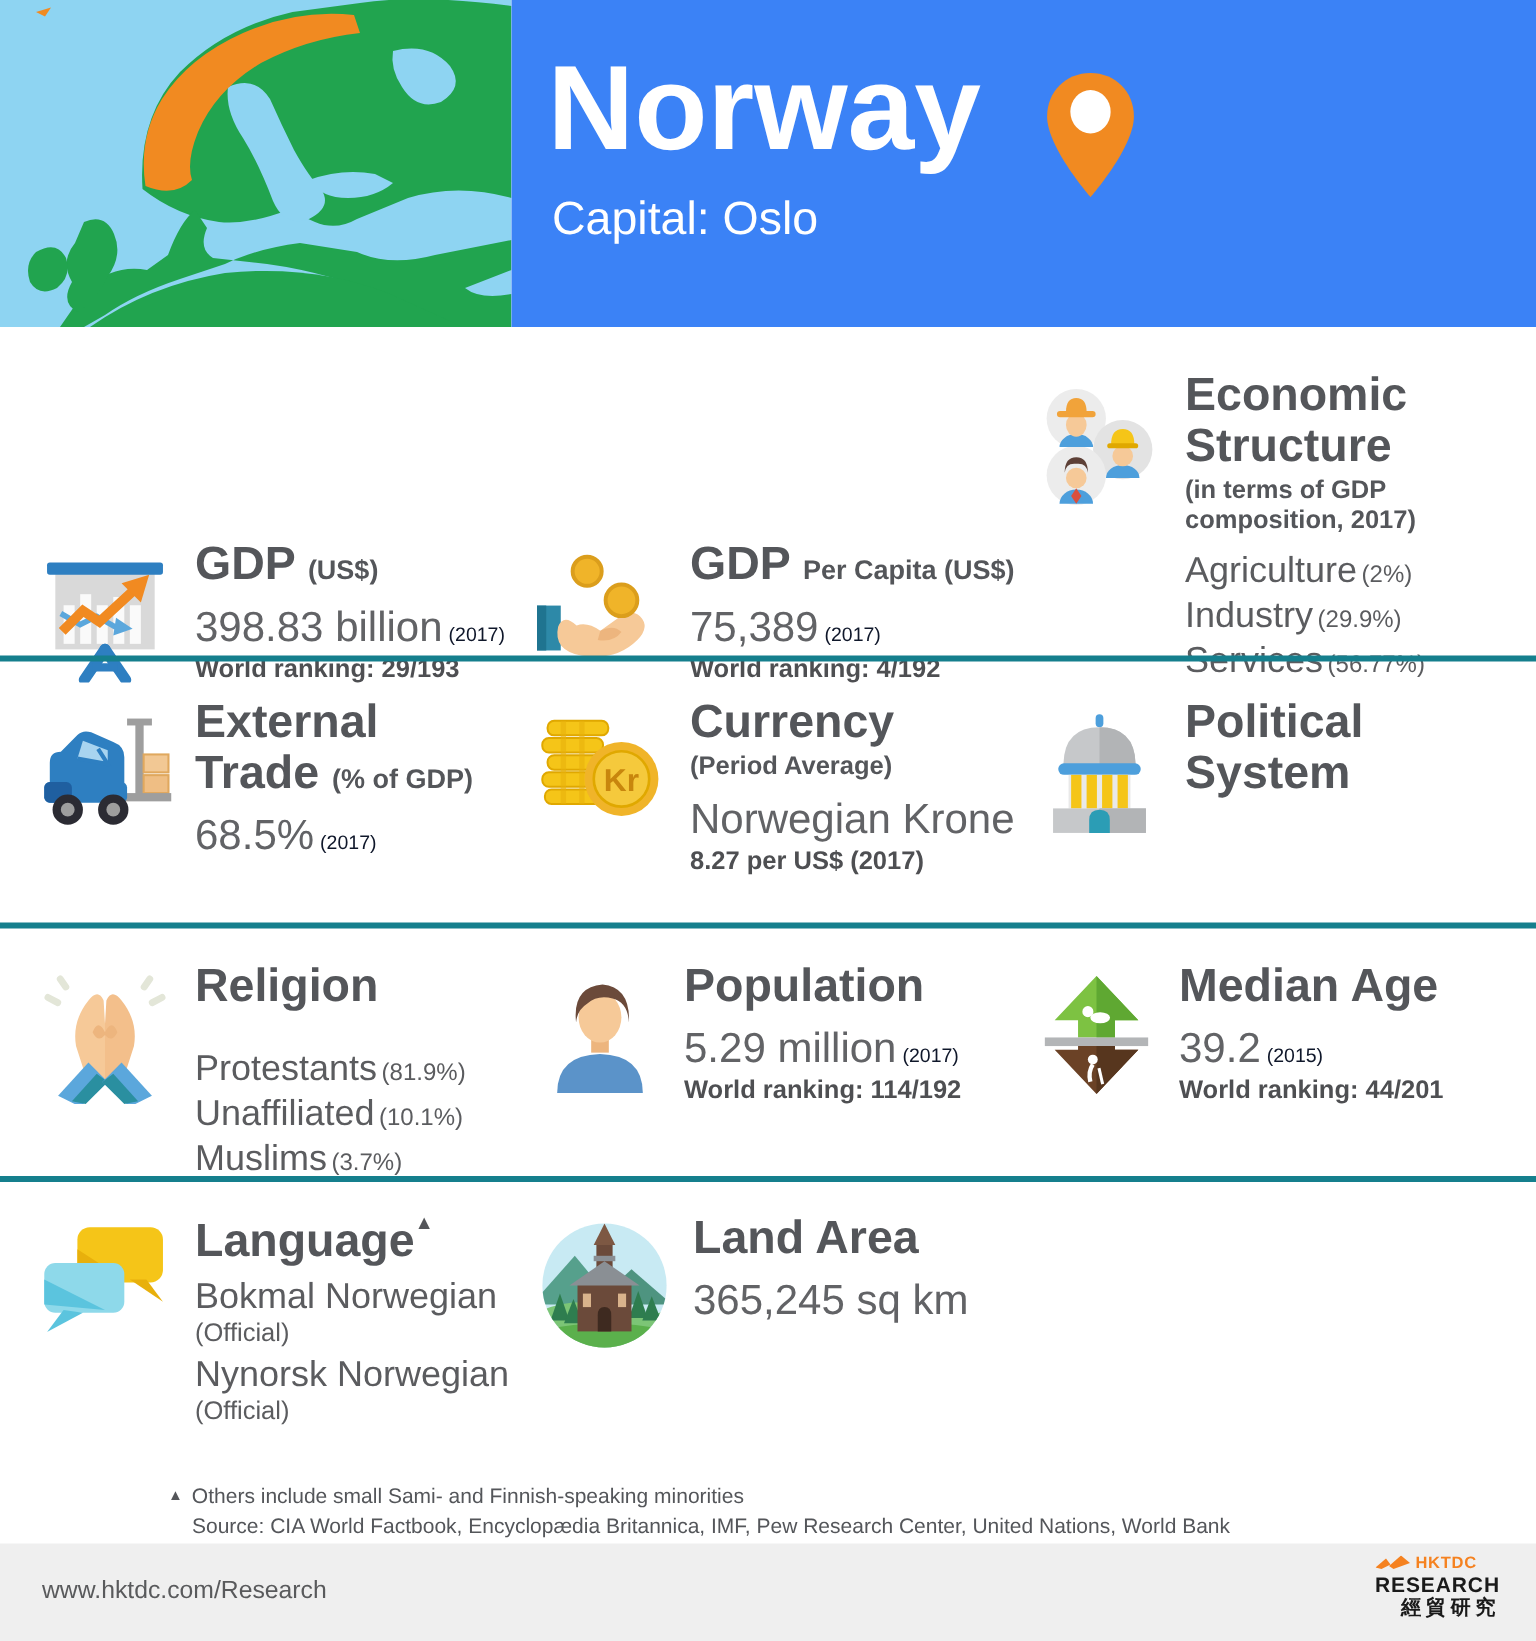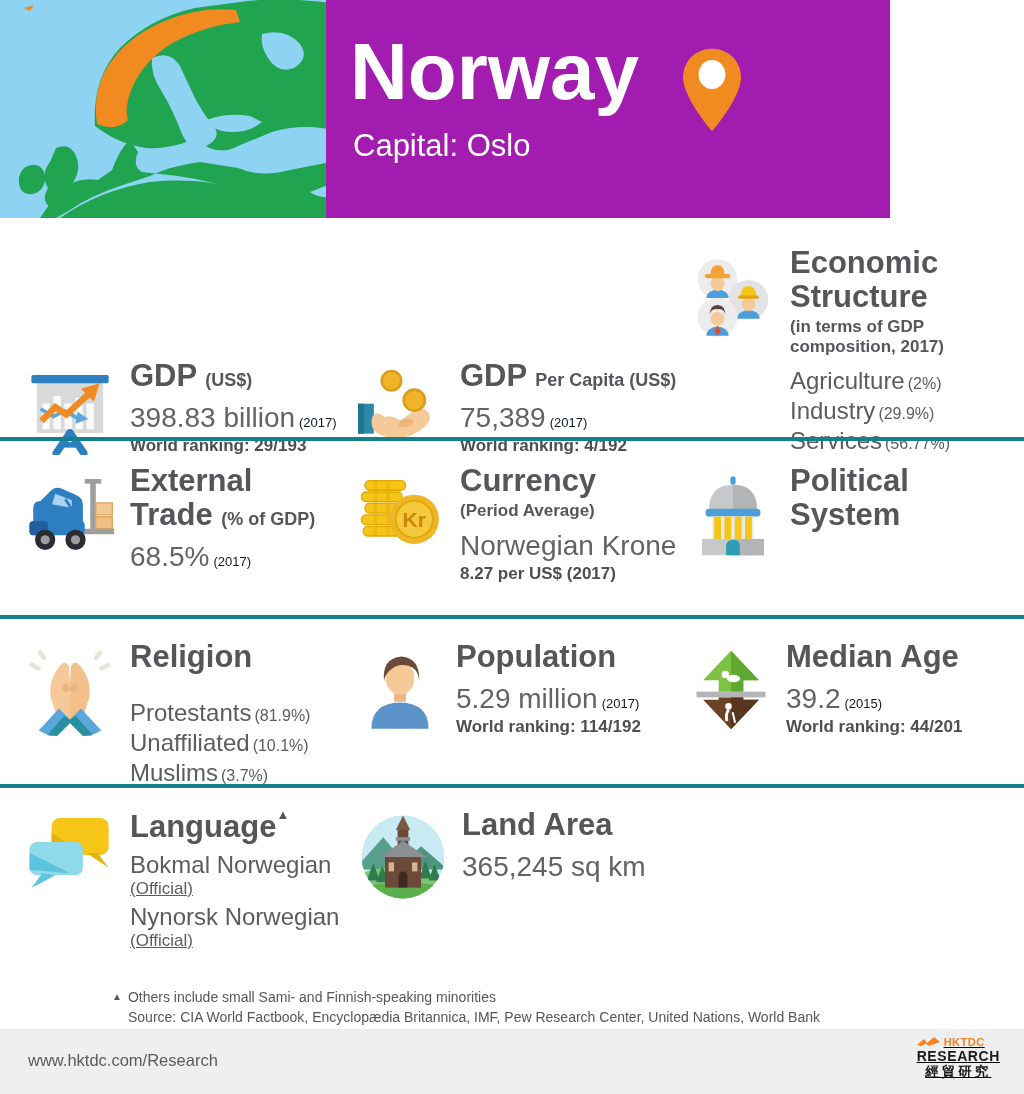--- a/index.html
+++ b/index.html
@@ -2,21 +2,21 @@
 <html><head>
 <meta charset="utf-8">
 <style>
   * { margin:0; padding:0; box-sizing:border-box; }
   html,body { width:1024px; height:1094px; }
   body { font-family:"Liberation Sans", sans-serif; background:#fff; position:relative; overflow:hidden; }
 
   
   .header { position:absolute; left:0; top:0; width:1024px; height:218px; }
   .map-wrap { position:absolute; left:0; top:0; width:341px; height:218px; }
-  .header-teal { position:absolute; left:326px; top:0; width:564px; height:218px; background:#a21caf; }
+  .header-teal { position:absolute; left:341px; top:0; width:683px; height:218px; background:#3b82f6; }
   .country { position:absolute; left:24px; top:26px; font-size:80px; font-weight:700; color:#fff; letter-spacing:0px; }
   .capital { position:absolute; left:27px; top:128px; font-size:31px; font-weight:400; color:#fff; }
   .pin { position:absolute; left:355px; top:46px; }
 
   
   .divider { position:absolute; left:0; width:1024px; height:4px; background:#157F8D; }
   .d1 { top:437px; } .d2 { top:615px; } .d3 { top:784px; }
 
   
   .row { position:absolute; left:0; width:1024px; display:flex; }
@@ -31,32 +31,32 @@
   .title sup { font-size:13px; vertical-align:18px; }
   .suffix { font-size:18px; font-weight:700; color:#54565A; }
   .subtitle { font-size:17px; font-weight:700; color:#54565A; margin-top:3px; line-height:1.15; }
   .valueline { margin-top:9px; }
   .value { font-size:28px; font-weight:400; color:#626366; }
   .vnote { font-size:13px; color:#0f172a; margin-left:4px;margin-top:16px; }
   .ranking { font-size:17px; font-weight:700; color:#4E4F52; margin-top:2px; }
   .list { margin-top:10px; }
   .li { font-size:24px; color:#5B5C5F; line-height:1.25; }
   .li .note { font-size:16px; margin-left:3px; }
-  .lang-item .off { display:block; font-size:17px; color:#5B5C5F; line-height:1.05; margin:0 0 4px 0;text-decoration:underline; }
+  .lang-item .off { display:block; font-size:17px; color:#5B5C5F; line-height:1.05; margin:0 0 4px 0; }
   .w-econ { width:250px; } .w-pol { width:240px; } .w-ext { width:245px; }
 
   
   .footnote { position:absolute; left:112px; top:988px; font-size:14px; color:#54565A; line-height:1.42; }
   .footnote .mark { font-size:10px; vertical-align:2px; margin-right:6px; }
   .footnote .src { padding-left:16px; }
 
   
   .bottombar { position:absolute; left:0; top:1029px; width:1024px; height:65px; background:#EFEFEF; }
   .site-url { position:absolute; left:28px; top:22px; font-size:16.5px; color:#595A5C; }
-  .logo { position:absolute; right:24px; top:7px; text-align:center;text-decoration:underline; }
+  .logo { position:absolute; right:24px; top:7px; text-align:right; }
   .logo-top { display:flex; align-items:center; gap:3px; }
   .logo-brand { font-size:11px; font-weight:700; color:#F58220; letter-spacing:0.5px; }
   .logo-research { font-size:14px; font-weight:800; color:#1A1A1A; letter-spacing:0.6px; line-height:1.15; }
   .logo-cn { font-size:13.5px; font-weight:700; color:#1A1A1A; letter-spacing:3px; line-height:1.2; }
 </style>
 </head>
 <body>
 
 <div class="header">
   <div class="map-wrap">

